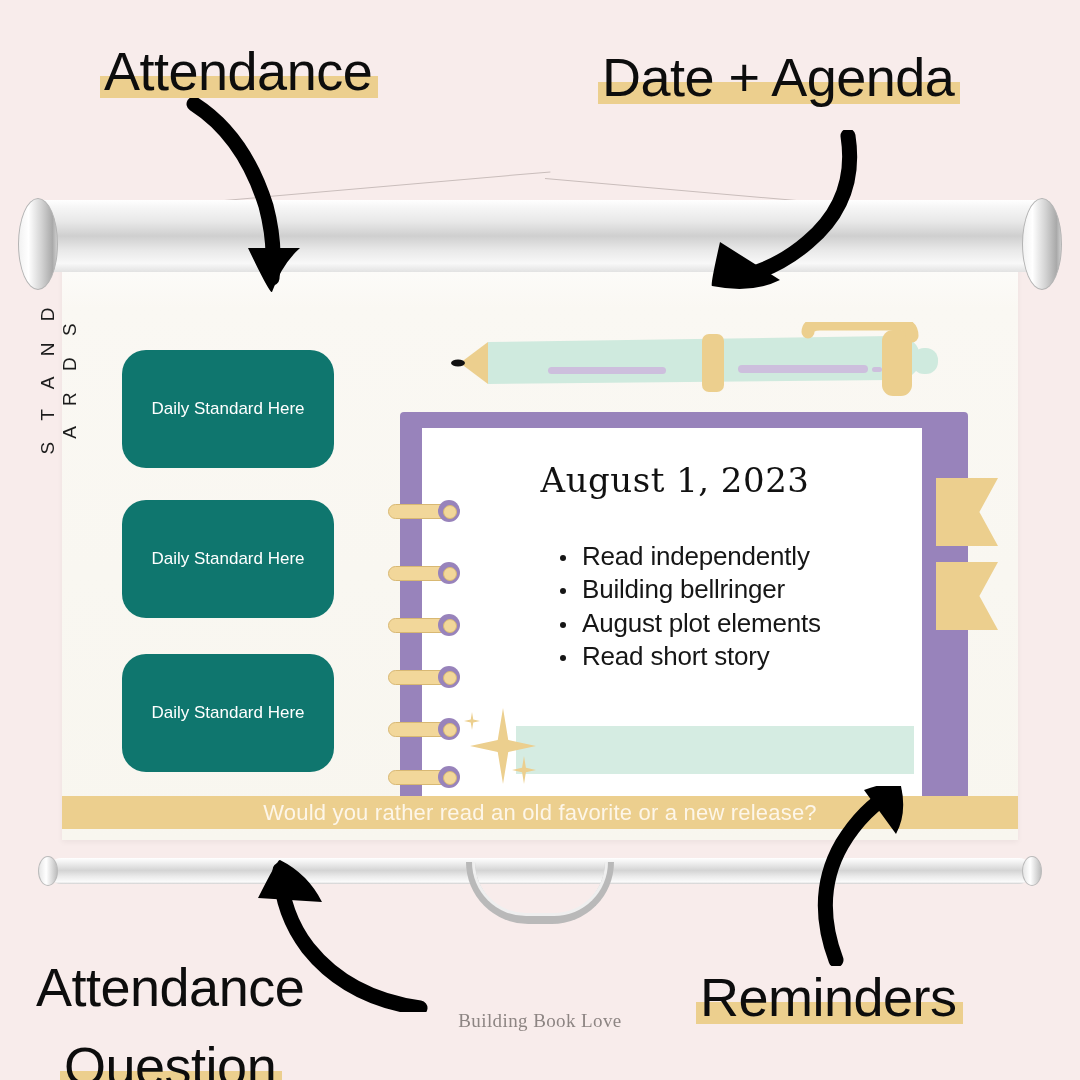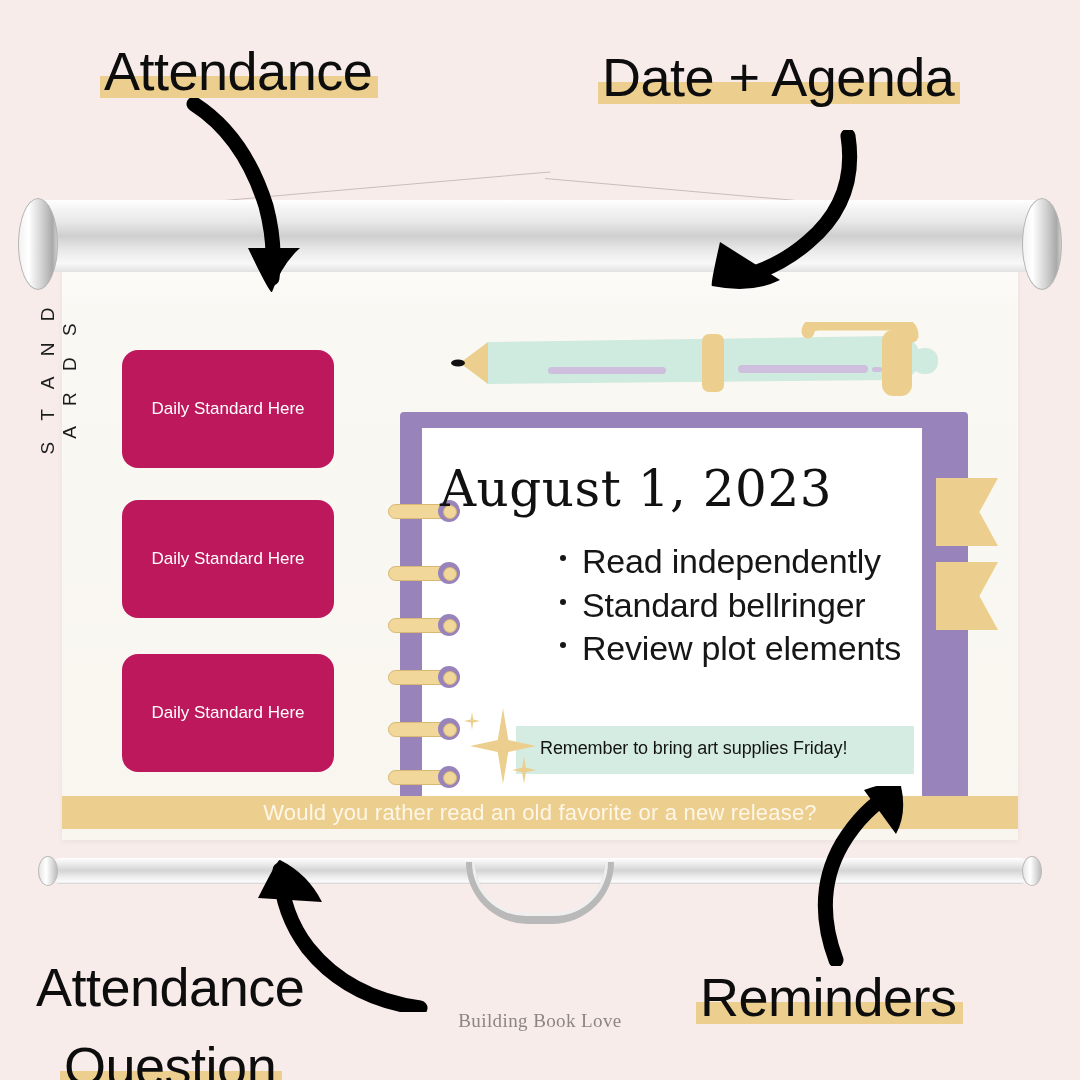--- a/index.html
+++ b/index.html
@@ -125,22 +125,22 @@
     position: absolute; left: -26px; top: 355px;
     width: 170px; text-align: center;
     transform: rotate(-90deg);
     font-size: 19px; letter-spacing: 8px;
     color: #1c1c1c;
     font-family: "Liberation Sans", sans-serif;
   }
   .std-card {
     position: absolute; left: 122px;
     width: 212px; height: 118px;
-    background: #be185d;
-    border-radius: 16px;
+    background: #0f766e;
+    border-radius: 24px;
     color: #ffffff;
     font-size: 17px;
     display: flex; align-items: center; justify-content: center;
   }
   #std-card-0 { top: 350px; }
   #std-card-1 { top: 500px; }
   #std-card-2 { top: 654px; }
 
   
   #pen { position: absolute; left: 420px; top: 322px; width: 520px; height: 88px; }
@@ -191,34 +191,34 @@
     width: 62px; height: 68px;
     background: #eccf8e;
     clip-path: polygon(0% 0%, 100% 0%, 70% 50%, 100% 100%, 0% 100%);
   }
   #ribbon-0 { top: 478px; }
   #ribbon-1 { top: 562px; }
 
   
   #planner-date {
     position: absolute; left: 440px; top: 460px;
-    width: 470px; 
+    width: 470px; text-align: center;
     font-family: "DejaVu Serif", "Liberation Serif", serif;
-    font-size: 50px;
+    font-size: 34px;
     font-weight: 400;
     color: #111111;
     letter-spacing: 0.5px;
   }
   #agenda-list {
     position: absolute; left: 556px; top: 540px;
     list-style: none;
   }
   #agenda-list li {
     position: relative;
-    font-size: 34px;
+    font-size: 26px;
     color: #161616;
     line-height: 1.28;
     padding-left: 26px;
     letter-spacing: -0.2px;
   }
   #agenda-list li::before {
     content: "";
     position: absolute; left: 4px; top: 15px;
     width: 6px; height: 6px;
     background: #161616;
@@ -354,29 +354,29 @@
     <div class="disc-ring"></div>
   </div>
 
   <div class="ribbon-shape" id="ribbon-0"></div>
   <div class="ribbon-shape" id="ribbon-1"></div>
 
   <div id="planner-date">August 1, 2023</div>
 
   <ul id="agenda-list">
     <li>Read independently</li>
-    <li>Standard bellringer</li>
-    <li>Review plot elements</li>
+    <li>Building bellringer</li>
+    <li>August plot elements</li>
+    <li>Read short story</li>
   </ul>
 
   <div id="reminder-band"></div>
   <div class="sparkle" id="sparkle-big"></div>
   <div class="sparkle" id="sparkle-sm1"></div>
   <div class="sparkle" id="sparkle-sm2"></div>
-  <div id="reminder-text">Remember to bring art supplies Friday!</div>
 
   <div id="attendance-bar">
     <span id="attendance-text">Would you rather read an old favorite or a new release?</span>
   </div>
 
   <div id="bottom-bar"></div>
   <div class="bar-cap" id="bar-cap-left"></div>
   <div class="bar-cap" id="bar-cap-right"></div>
   <div id="pull-handle"></div>
   <div id="pull-handle-hl"></div>

